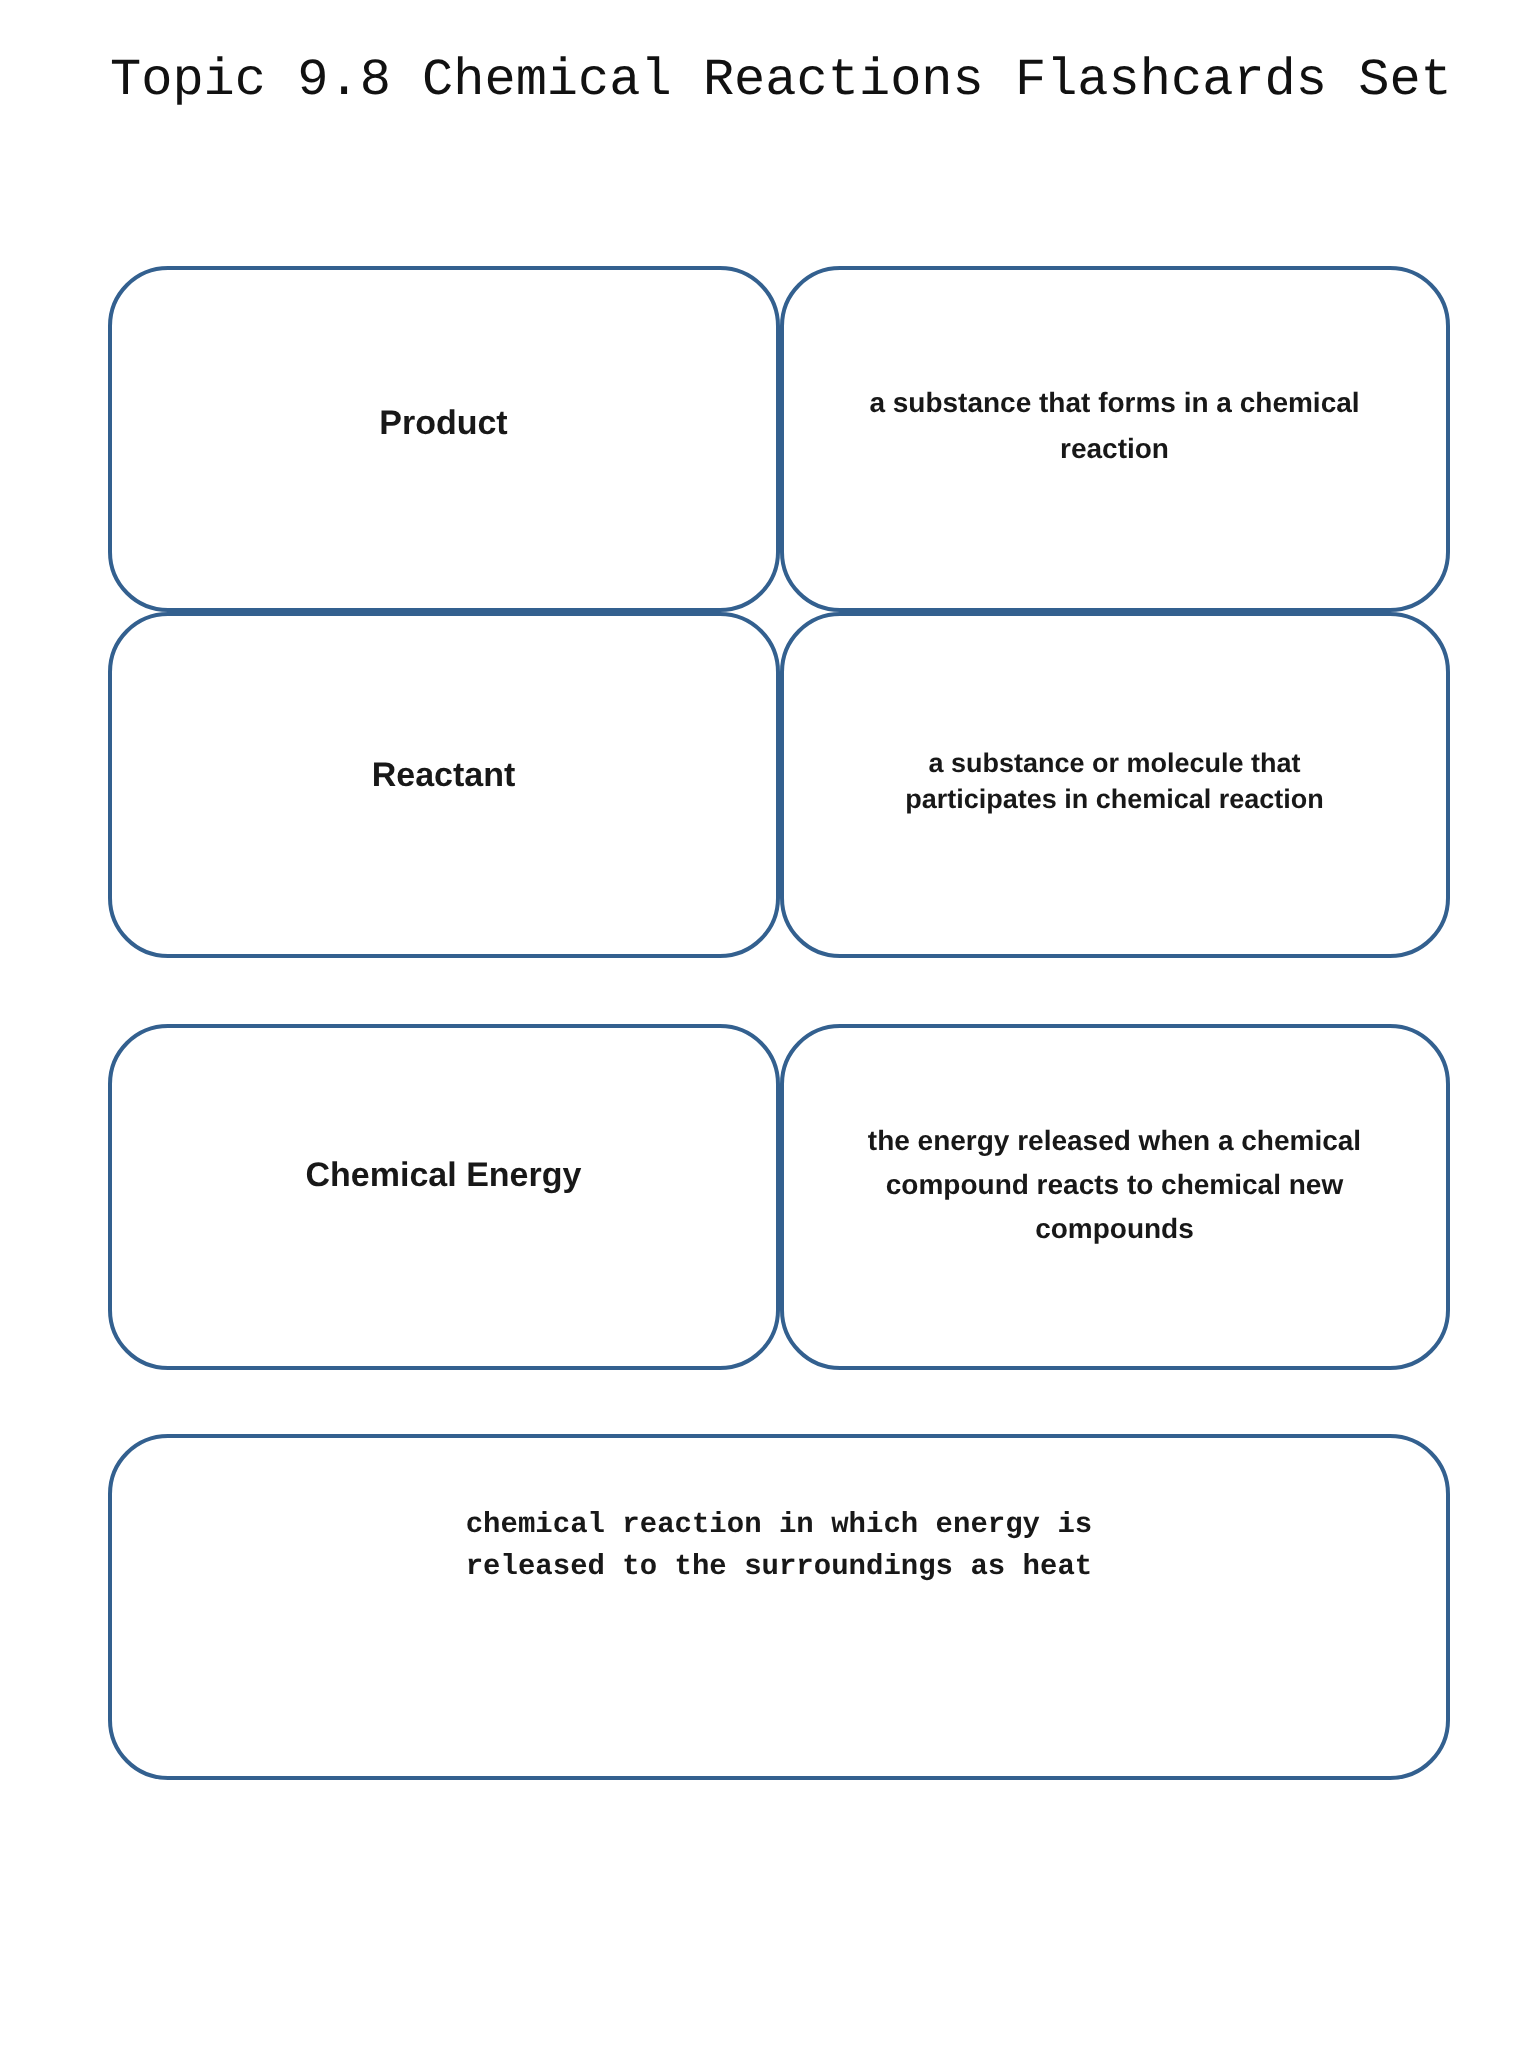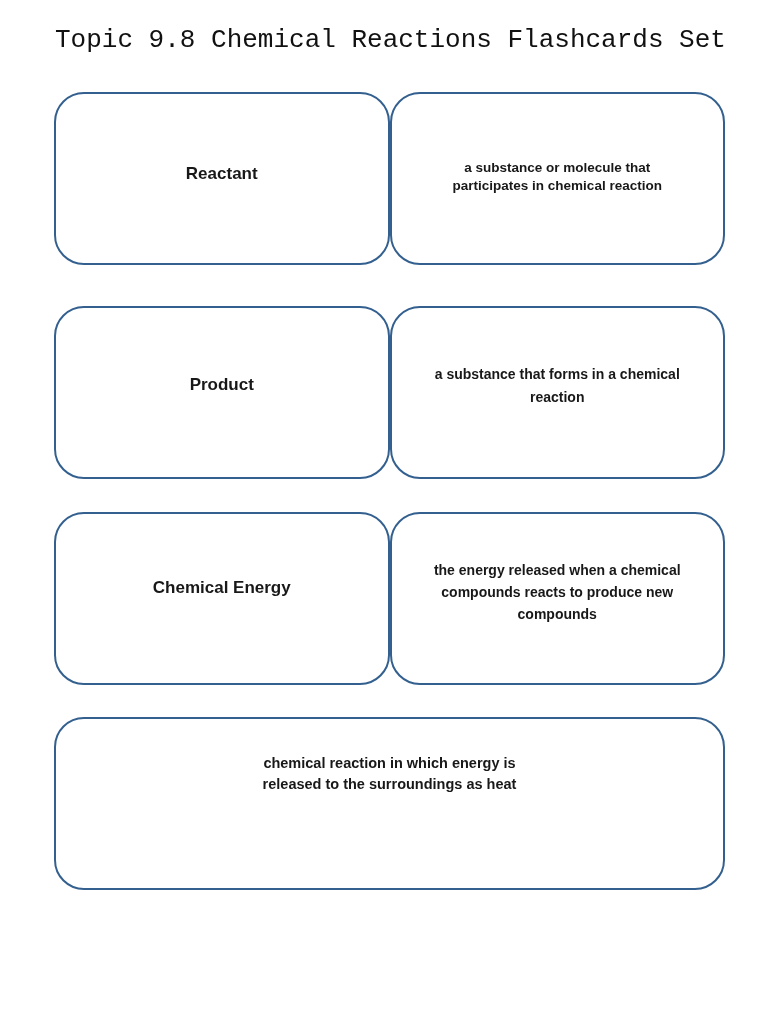--- a/index.html
+++ b/index.html
@@ -54,56 +54,56 @@
     white-space:pre-line;
   }
   
   .r1 .term { transform:translateY(-5px); }
   .r2 .term { transform:translateY(-8px); }
   .r3 .term { transform:translateY(-11px); }
   .r4 .term { transform:translateY(-13px); }
   .r1 .def { font-size:13.5px; line-height:17.5px; transform:translateY(-2px); }
   .r2 .def { line-height:23px; transform:translateY(-7px); }
   .r3 .def { line-height:22px; transform:translateY(-7px); }
-  .r4 .def { font-size:14.5px; line-height:21px; transform:translateY(-30px); }
+  .r4 .def { font-size:14.5px; line-height:21px; transform:translateY(-30px);font-family:Liberation Mono, monospace; }
 </style>
 </head>
 <body>
 
 <h1 class="page-title">Topic 9.8 Chemical Reactions Flashcards Set</h1>
 
 <div class="grid">
+
+  <div class="row r2">
+    <div class="card">
+      <div class="term">Product</div>
+    </div>
+    <div class="card">
+      <div class="def">a substance that forms in a chemical
+reaction</div>
+    </div>
+  </div>
 
   <div class="row r1">
     <div class="card">
       <div class="term">Reactant</div>
     </div>
     <div class="card">
       <div class="def">a substance or molecule that
 participates in chemical reaction</div>
     </div>
   </div>
 
-  <div class="row r2">
-    <div class="card">
-      <div class="term">Product</div>
-    </div>
-    <div class="card">
-      <div class="def">a substance that forms in a chemical
-reaction</div>
-    </div>
-  </div>
-
   <div class="row r3">
     <div class="card">
       <div class="term">Chemical Energy</div>
     </div>
     <div class="card">
       <div class="def">the energy released when a chemical
-compounds reacts to produce new
+compound reacts to chemical new
 compounds</div>
     </div>
   </div>
 
   <div class="row r4">
     <div class="card">
       <div class="def">chemical reaction in which energy is
 released to the surroundings as heat</div>
     </div>
   </div>

